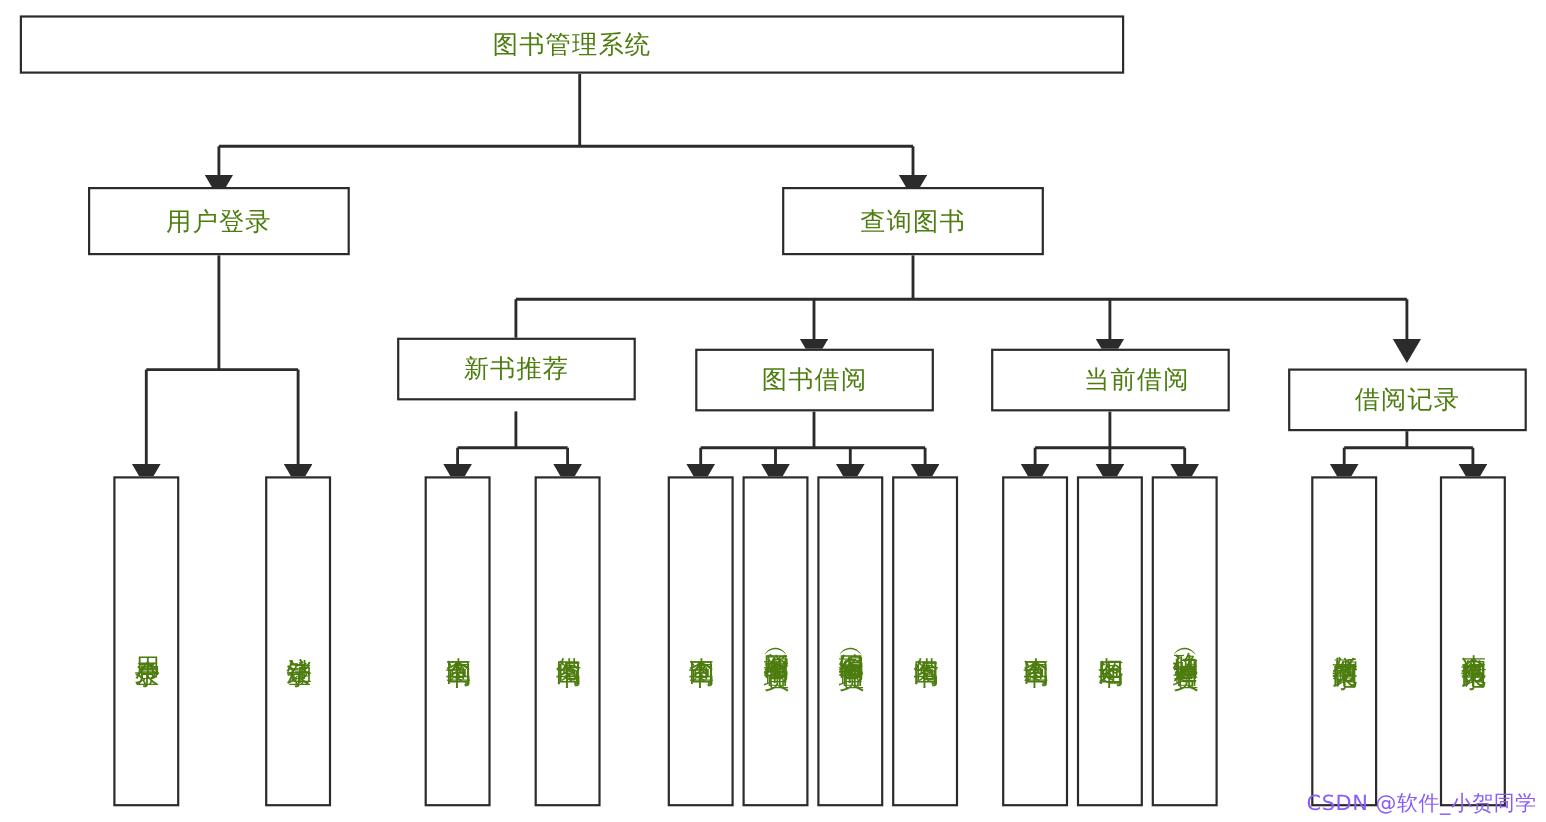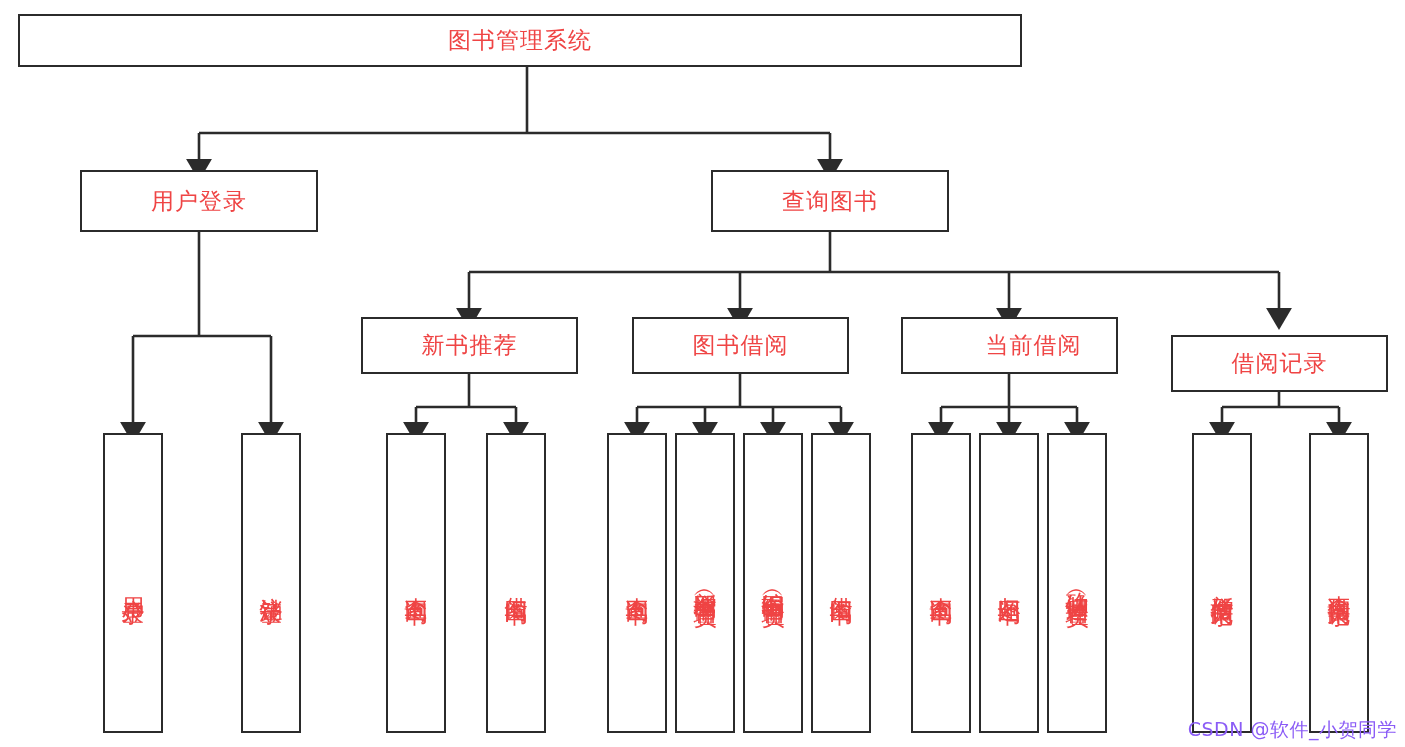--- a/index.html
+++ b/index.html
@@ -18,21 +18,21 @@
     overflow: hidden;
   }
   .node {
     position: absolute;
     box-sizing: border-box;
     border: 2px solid #2b2b2b;
     background: #ffffff;
     display: flex;
     align-items: center;
     justify-content: center;
-    color: #ef4444;
+    color: #4d7c0f;
   }
   .node.horiz {
     font-size: 23px;
     letter-spacing: 1px;
   }
   .node.vert {
     writing-mode: vertical-rl;
     text-orientation: upright;
     font-size: 23px;
     line-height: 1.08;
@@ -125,21 +125,21 @@
     <span>图书管理系统</span>
   </div>
 
   <div class="node horiz" style="left:80px; top:170px; width:238px; height:62px;">
     <span>用户登录</span>
   </div>
   <div class="node horiz" style="left:711px; top:170px; width:238px; height:62px;">
     <span>查询图书</span>
   </div>
 
-  <div class="node horiz" style="left:361px; top:317px; width:217px; height:57px;">
+  <div class="node horiz" style="left:361px; top:307px; width:217px; height:57px;">
     <span>新书推荐</span>
   </div>
   <div class="node horiz" style="left:632px; top:317px; width:217px; height:57px;">
     <span>图书借阅</span>
   </div>
   <div class="node horiz" style="left:901px; top:317px; width:217px; height:57px;padding-left:48px;">
     <span>当前借阅</span>
   </div>
   <div class="node horiz" style="left:1171px; top:335px; width:217px; height:57px;">
     <span>借阅记录</span>

